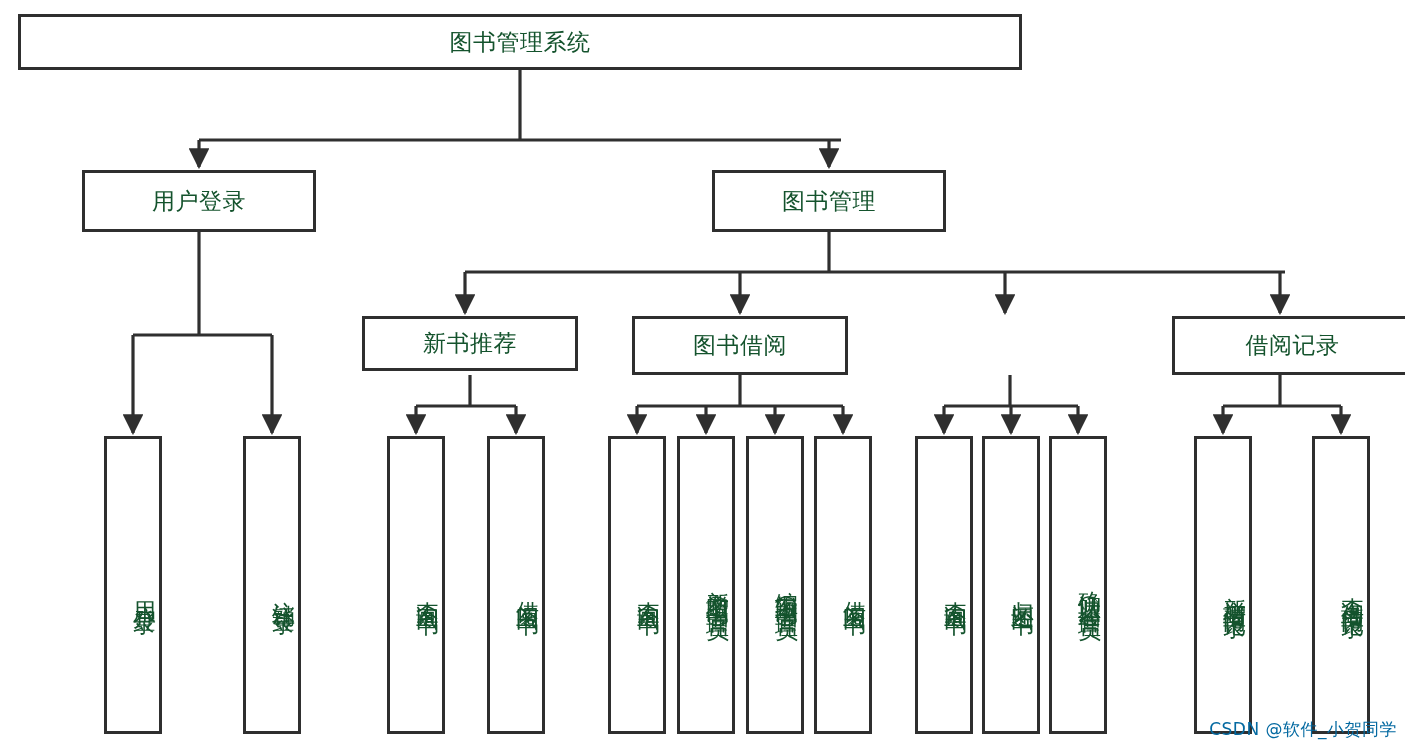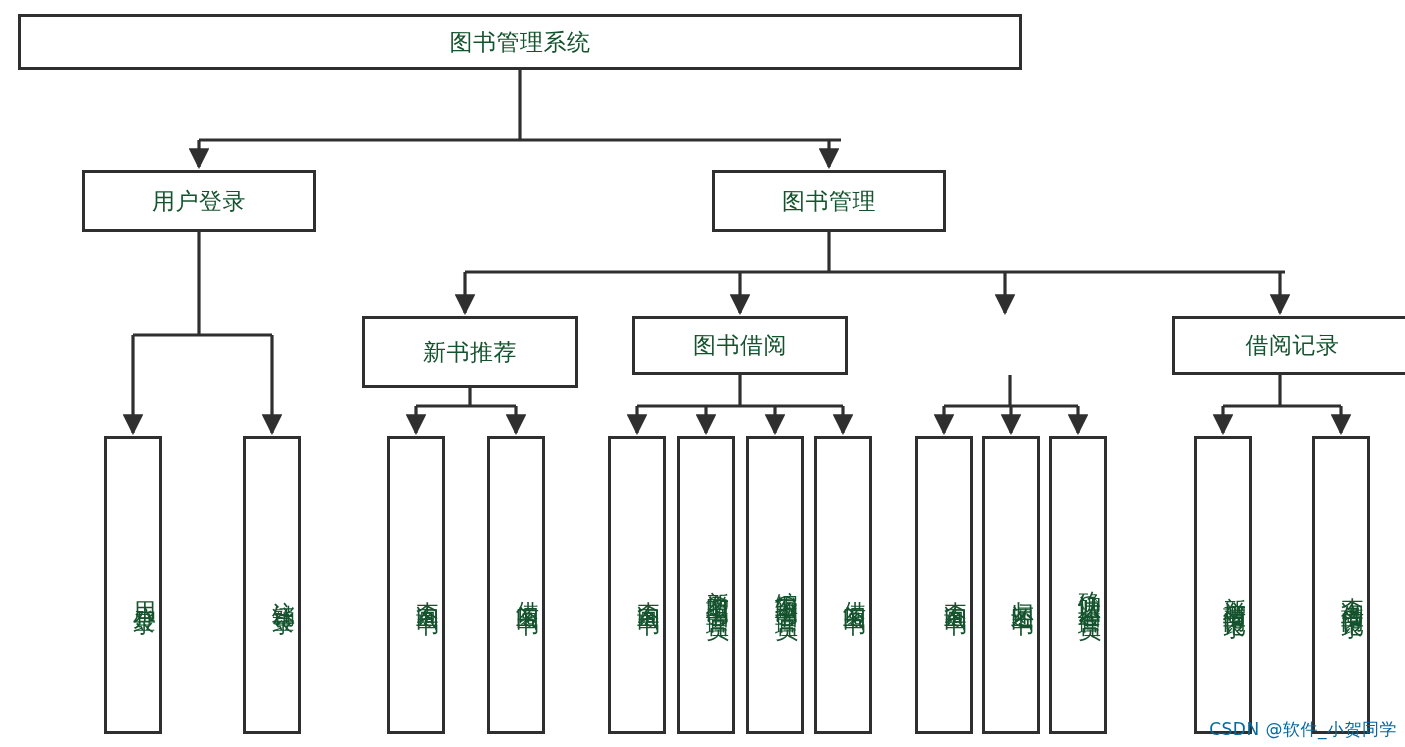--- a/index.html
+++ b/index.html
@@ -119,21 +119,21 @@
       <path d="M 1341 406 L 1341 433" marker-end="url(#arrow)"></path>
     </g>
   </svg>
 
   <div class="node node-h node-root" style="left:18px; top:14px; width:1004px; height:56px;">图书管理系统</div>
 
   <div class="node node-h" style="left:82px; top:170px; width:234px; height:62px;">用户登录</div>
 
   <div class="node node-h" style="left:712px; top:170px; width:234px; height:62px;">图书管理</div>
 
-  <div class="node node-h" style="left:362px; top:316px; width:216px; height:72px;">新书推荐</div>
+  <div class="node node-h" style="left:362px; top:316px; width:216px; height:55px;">新书推荐</div>
 
   <div class="node node-h" style="left:632px; top:316px; width:216px; height:59px;">图书借阅</div>
 
 
   <div class="node node-h" style="left:1172px; top:316px; width:241px; height:59px;">借阅记录</div>
 
   <div class="node node-v" style="left:104px; top:436px; width:58px; height:298px;">用户登录</div>
 
   <div class="node node-v" style="left:243px; top:436px; width:58px; height:298px;">注销登录</div>
 

